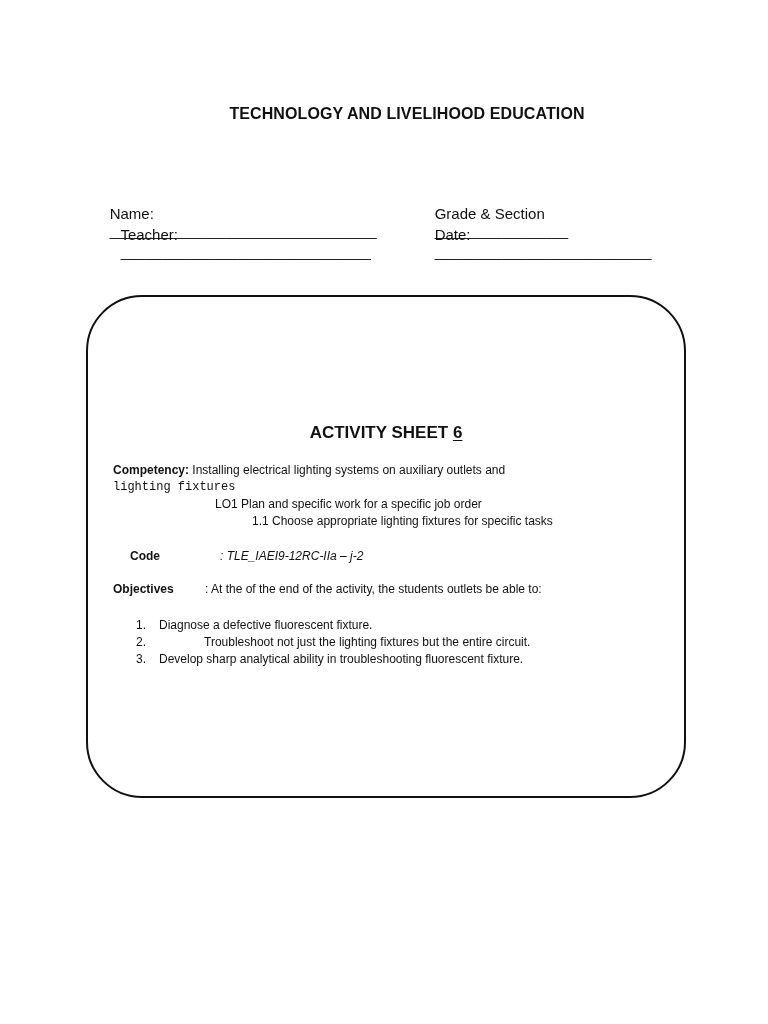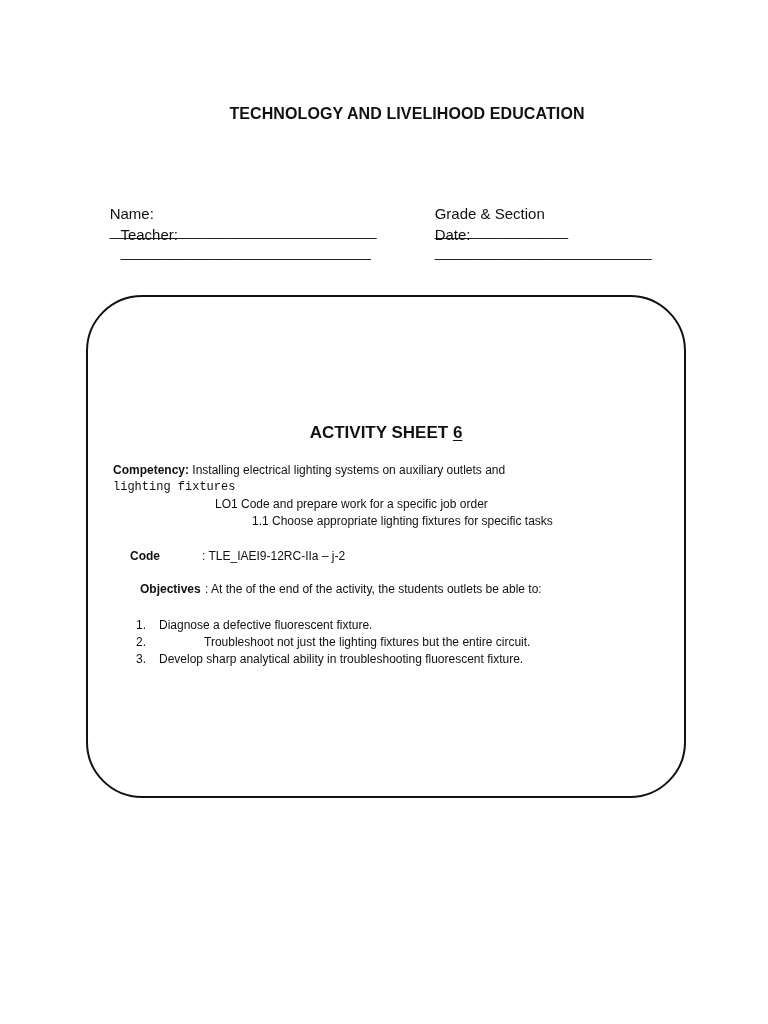--- a/index.html
+++ b/index.html
@@ -42,27 +42,27 @@
     <span>__________________________</span>
   </div>
 </div>
 
 <div class="box"></div>
 
 <div class="abs sheet-title"><span>ACTIVITY SHEET </span><u>6</u></div>
 
 <div class="abs body-text" style="left:113px; top:462px;"><b>Competency:</b><span> Installing electrical lighting systems on auxiliary outlets and</span></div>
 <div class="abs body-text" style="left:113px; top:479px;font-family:Liberation Mono, monospace;">lighting fixtures</div>
-<div class="abs body-text" style="left:215px; top:496px;">LO1 Code and prepare work for a specific job order</div>
+<div class="abs body-text" style="left:215px; top:496px;">LO1 Plan and specific work for a specific job order</div>
 <div class="abs body-text" style="left:252px; top:513px;text-align:right;">1.1 Choose appropriate lighting fixtures for specific tasks</div>
 
 <div class="abs body-text" style="left:113px; top:548px;margin-left:17px;"><b>Code</b></div>
-<div class="abs body-text" style="left:202px; top:548px;">: TLE_IAEI9-12RC-IIa – j-2</div>
+<div class="abs body-text" style="left:220px; top:548px;font-style:italic;">: TLE_IAEI9-12RC-IIa – j-2</div>
 
-<div class="abs body-text" style="left:113px; top:581px;margin-left:27px;"><b>Objectives</b></div>
+<div class="abs body-text" style="left:113px; top:581px;"><b>Objectives</b></div>
 <div class="abs body-text" style="left:205px; top:581px;">: At the of the end of the activity, the students outlets be able to:</div>
 
 <div>
   <div class="abs body-text" style="left:136px; top:617px;">1.</div>
   <div class="abs body-text" style="left:159px; top:617px;">Diagnose a defective fluorescent fixture.</div>
   <div class="abs body-text" style="left:136px; top:634px;">2.</div>
   <div class="abs body-text" style="left:159px; top:634px;margin-left:45px;">Troubleshoot not just the lighting fixtures but the entire circuit.</div>
   <div class="abs body-text" style="left:136px; top:651px;">3.</div>
   <div class="abs body-text" style="left:159px; top:651px;">Develop sharp analytical ability in troubleshooting fluorescent fixture.</div>
 </div>

